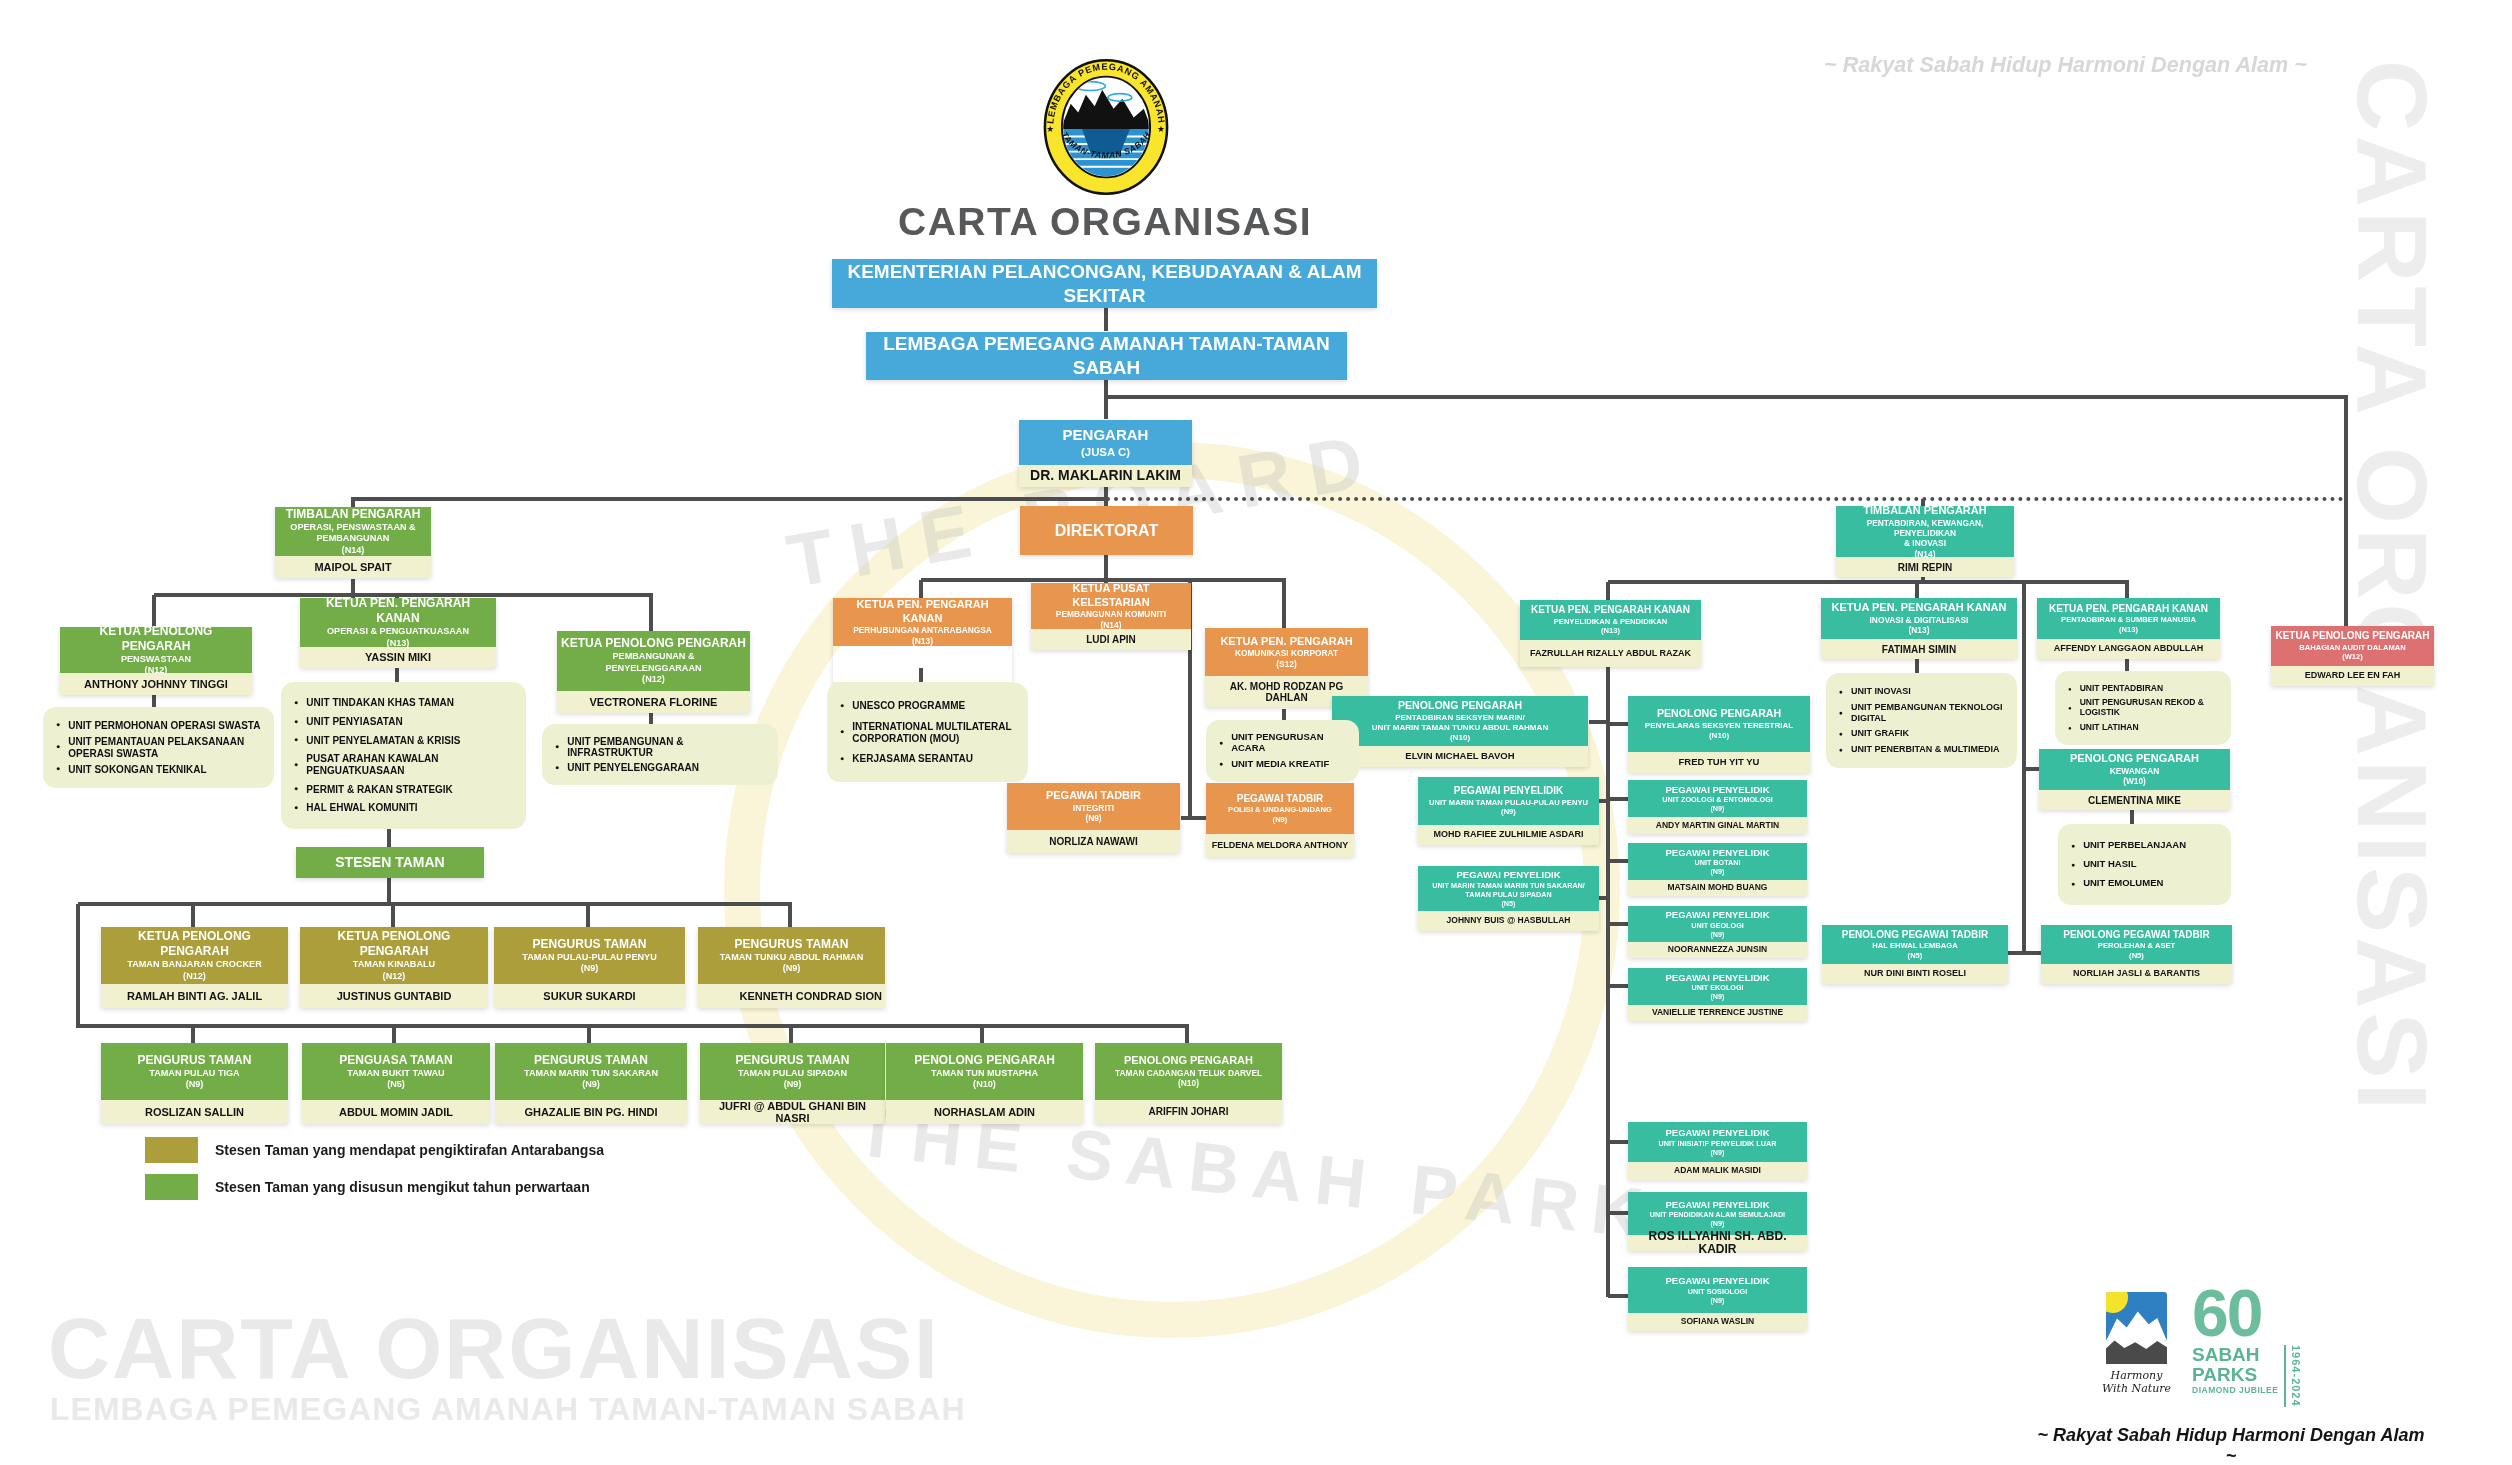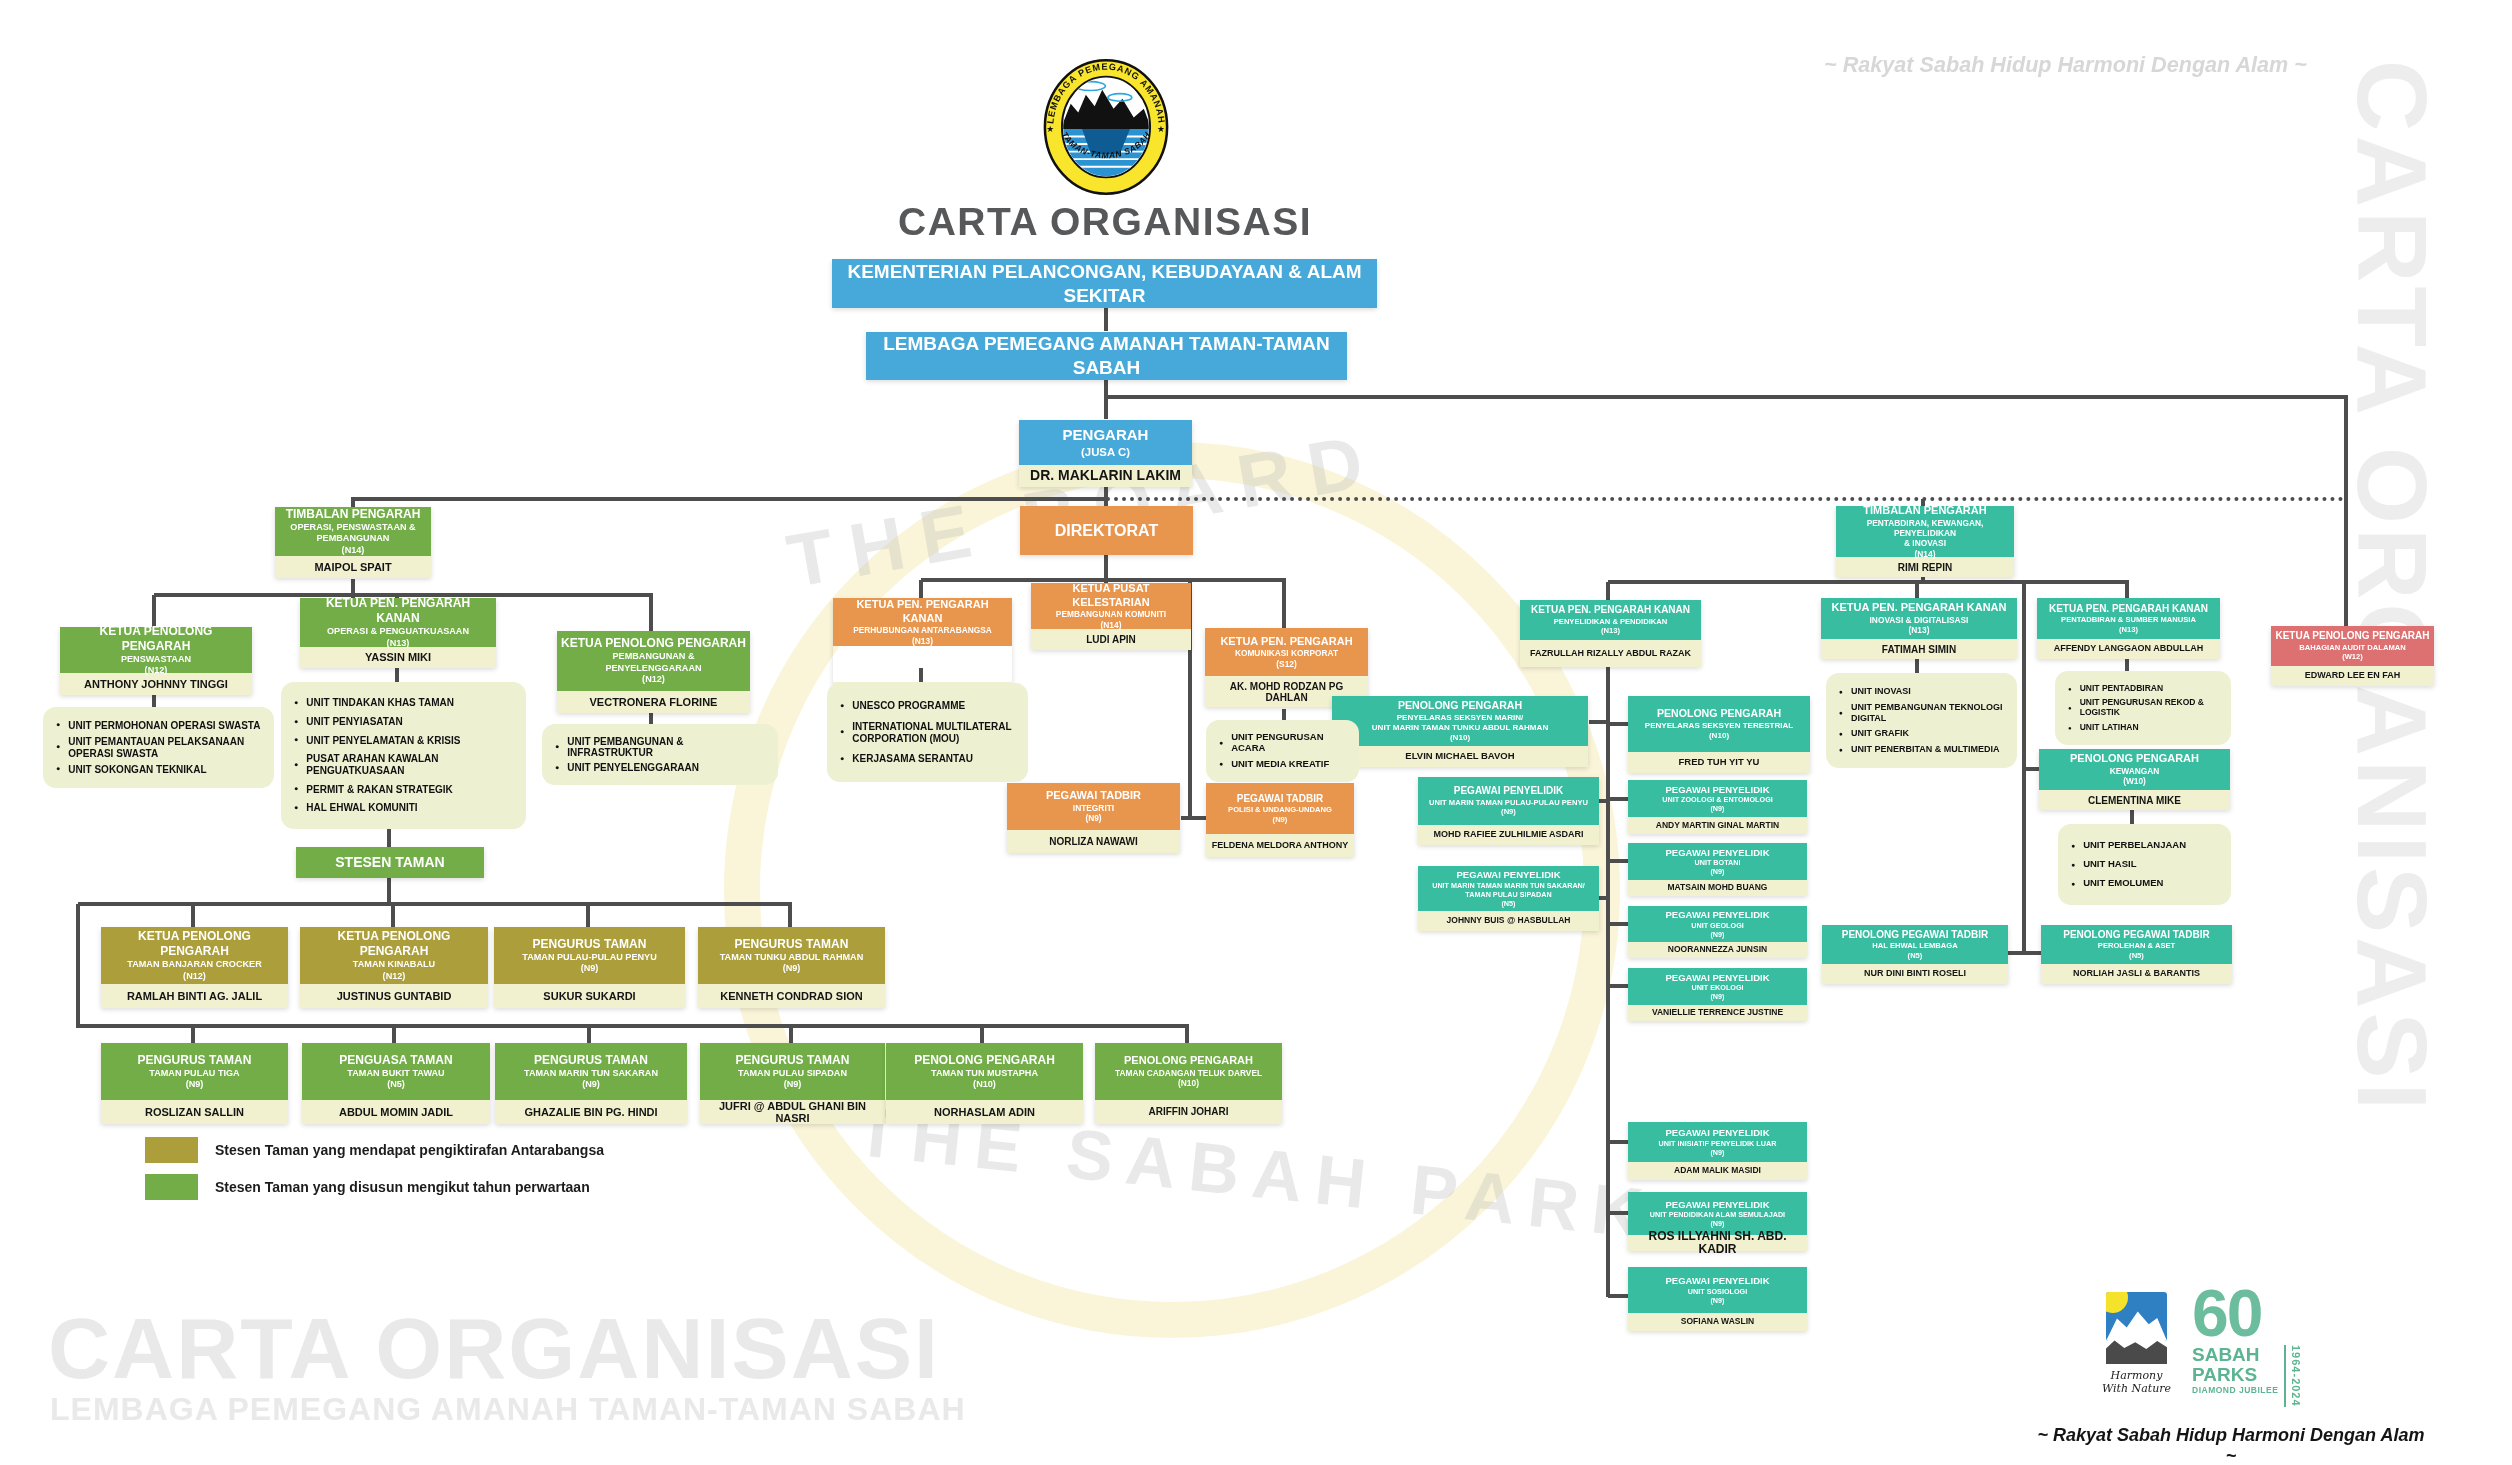--- a/index.html
+++ b/index.html
@@ -269,21 +269,21 @@
         <div class="pl" style="height: 23.6px; font-size: 11px;">
           <div class="nm">SUKUR SUKARDI</div>
         </div>
       </div>
       <div class="node" style="left: 698px; top: 927px; width: 187px;">
         <div class="hd" style="background: rgb(171, 158, 59); height: 57px; font-size: 12px;">
           <div class="t0">PENGURUS TAMAN</div>
           <div class="ts">TAMAN TUNKU ABDUL RAHMAN</div>
           <div class="ts">(N9)</div>
         </div>
-        <div class="pl" style="height: 23.6px; font-size: 11px;">
+        <div class="pl" style="height: 23.6px; font-size: 11px; align-items: flex-end;">
           <div class="nm">KENNETH CONDRAD SION</div>
         </div>
       </div>
       <div class="node" style="left: 101px; top: 1043px; width: 187px;">
         <div class="hd" style="background: rgb(114, 173, 71); height: 57px; font-size: 12px;">
           <div class="t0">PENGURUS TAMAN</div>
           <div class="ts">TAMAN PULAU TIGA</div>
           <div class="ts">(N9)</div>
         </div>
         <div class="pl" style="height: 23.6px; font-size: 11px;">
@@ -433,21 +433,21 @@
           <div class="ts">PENTADBIRAN &amp; SUMBER MANUSIA</div>
           <div class="ts">(N13)</div>
         </div>
         <div class="pl" style="height: 20px; font-size: 9px;">
           <div class="nm">AFFENDY LANGGAON ABDULLAH</div>
         </div>
       </div>
       <div class="node" style="left: 1332px; top: 696px; width: 256px;">
         <div class="hd" style="background: rgb(57, 189, 161); height: 50px; font-size: 10.6px;">
           <div class="t0">PENOLONG PENGARAH</div>
-          <div class="ts">PENYELARAS SEKSYEN MARIN/</div>
+          <div class="ts">PENTADBIRAN SEKSYEN MARIN/</div>
           <div class="ts">UNIT MARIN TAMAN TUNKU ABDUL RAHMAN</div>
           <div class="ts">(N10)</div>
         </div>
         <div class="pl" style="height: 21px; font-size: 9.5px;">
           <div class="nm">ELVIN MICHAEL BAVOH</div>
         </div>
       </div>
       <div class="node" style="left: 1418px; top: 777px; width: 181px;">
         <div class="hd" style="background: rgb(57, 189, 161); height: 48px; font-size: 10px;">
           <div class="t0">PEGAWAI PENYELIDIK</div>

